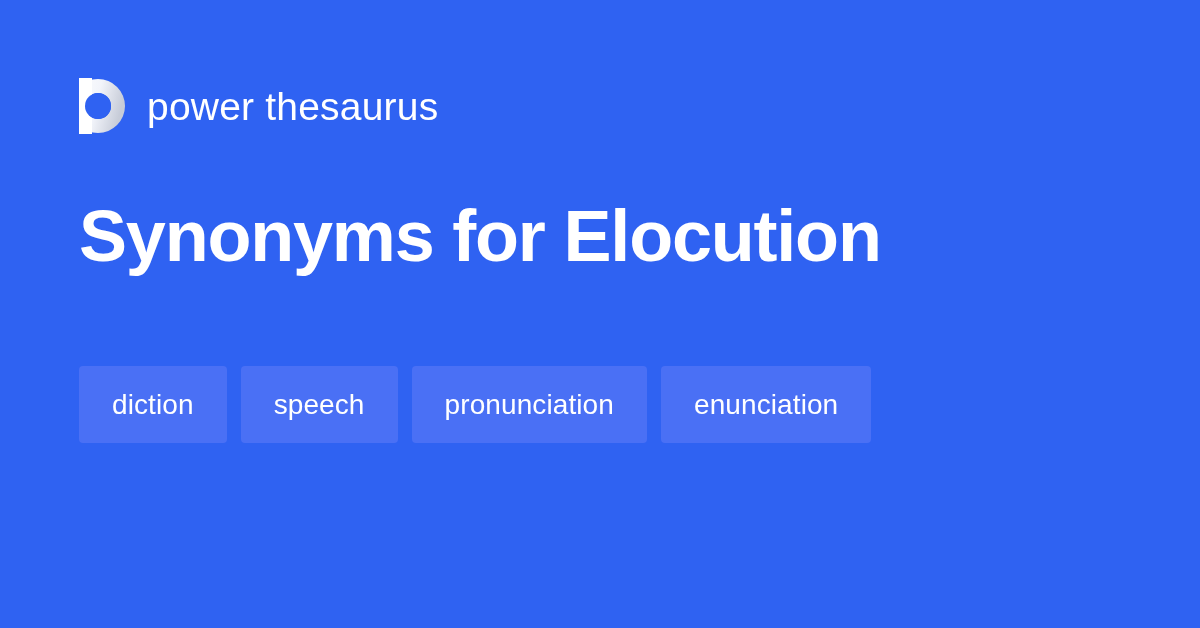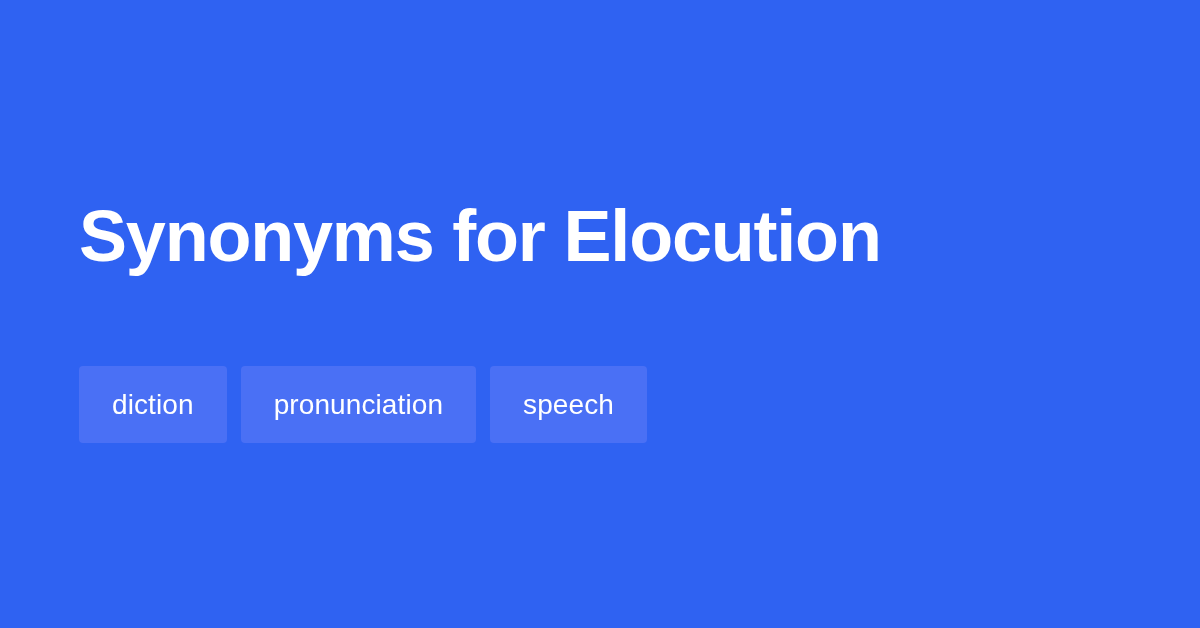--- a/index.html
+++ b/index.html
@@ -87,22 +87,43 @@
     white-space: nowrap;
     letter-spacing: 0.1px;
     cursor: pointer;
   }
 </style>
 </head>
 <body>
 
 <div class="page">
 
+  <div class="brand">
+    <svg class="brand-mark" viewBox="0 0 46 56" aria-hidden="true">
+      <defs>
+        <linearGradient id="ptGrad" x1="0" y1="0" x2="1" y2="0.25">
+          <stop offset="0%" stop-color="#ffffff"></stop>
+          <stop offset="55%" stop-color="#f2f4fa"></stop>
+          <stop offset="100%" stop-color="#c7ccd8"></stop>
+        </linearGradient>
+      </defs>
+
+      <rect x="0" y="0" width="13" height="56" fill="#ffffff"></rect>
+
+      <path d="M19 1 A27 27 0 1 1 19 55 A27 27 0 1 1 19 1 Z M19 15 A13 13 0 1 0 19 41 A13 13 0 1 0 19 15 Z" fill="url(#ptGrad)" fill-rule="evenodd"></path>
+
+      <rect x="0" y="0" width="13" height="56" fill="#ffffff"></rect>
+
+      <circle cx="19" cy="28" r="13" fill="#2f62f2"></circle>
+    </svg>
+    <span class="brand-name">power thesaurus</span>
+  </div>
 
   <h1 class="headline">Synonyms for Elocution</h1>
 
   <div class="chips">
     <div class="chip">diction</div>
+    <div class="chip">speech</div>
     <div class="chip">pronunciation</div>
-    <div class="chip">speech</div>
+    <div class="chip">enunciation</div>
   </div>
 
 </div>
 
 </body></html>

